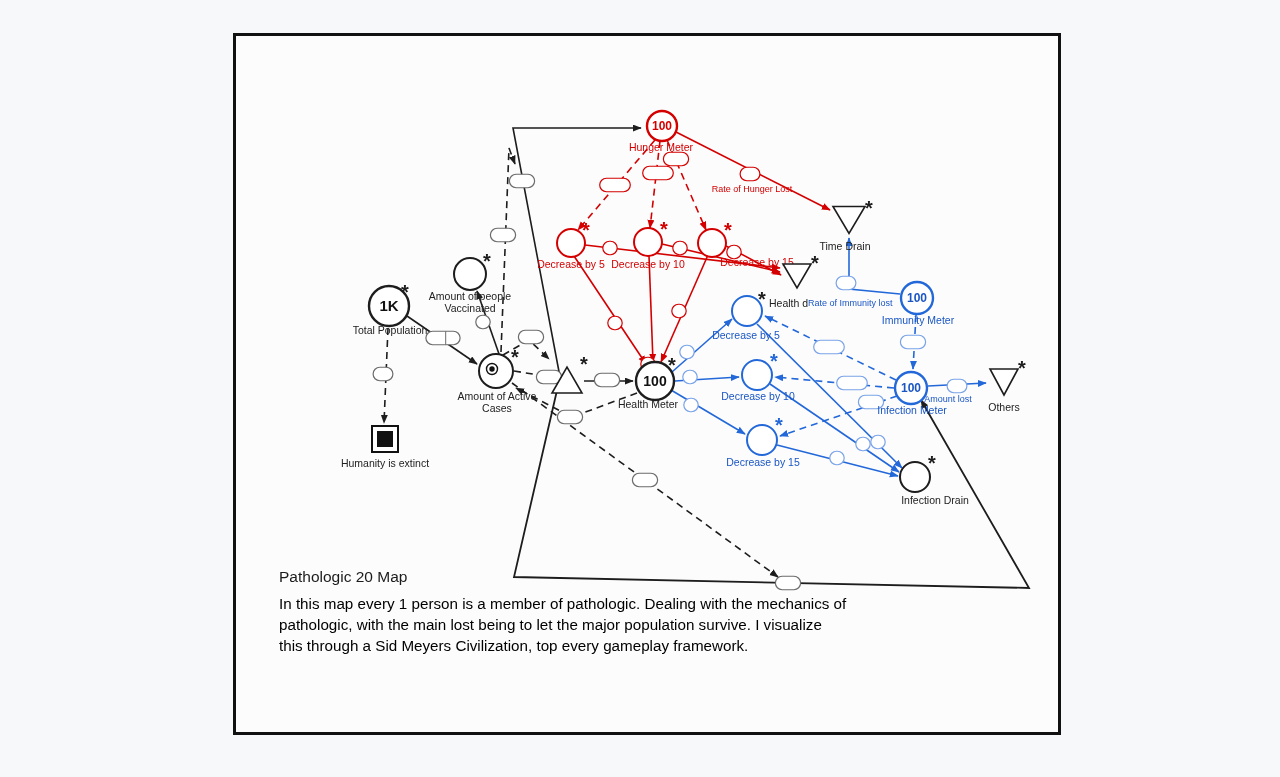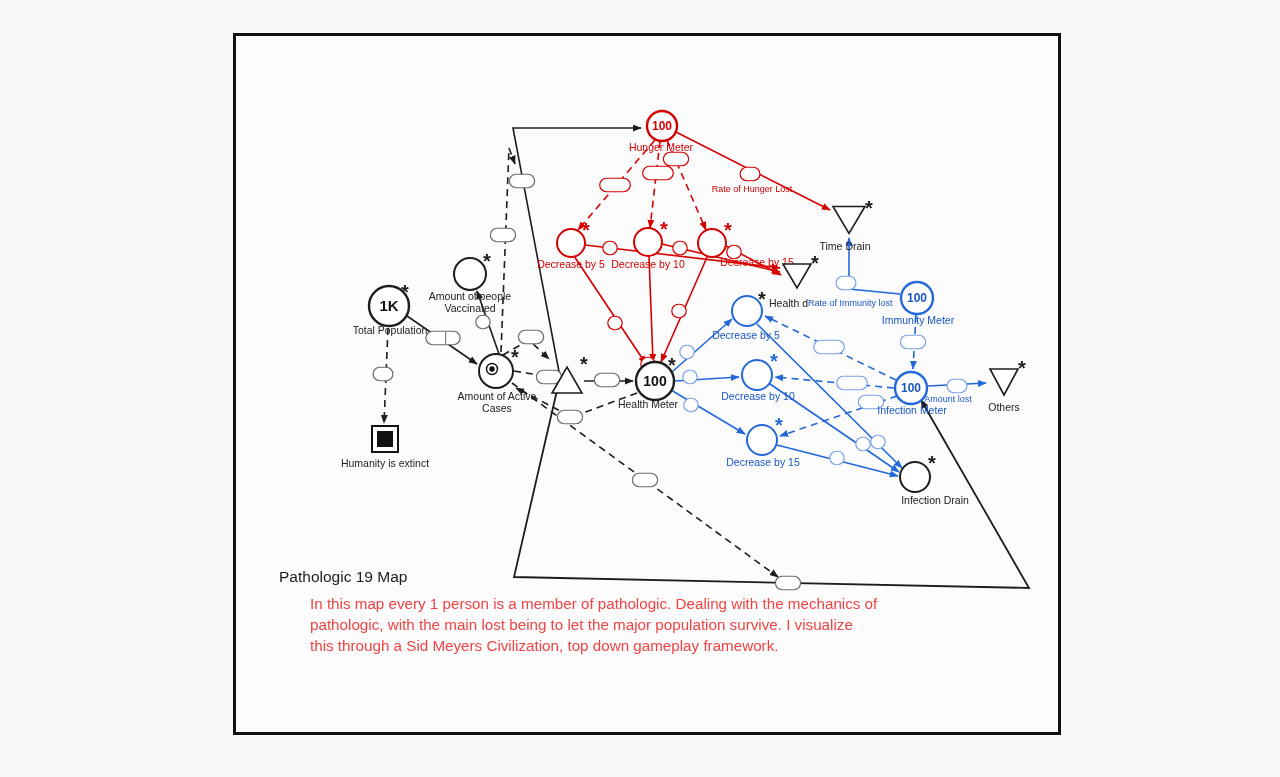--- a/index.html
+++ b/index.html
@@ -2,21 +2,21 @@
 <html><head>
 <meta charset="utf-8">
 <style>
   html,body{margin:0;padding:0;}
   body{width:1280px;height:777px;background:#f7f8f9;position:relative;overflow:hidden;
        font-family:"Liberation Sans", sans-serif;}
   .frame{position:absolute;left:233px;top:33px;width:822px;height:696px;
          border:3px solid #111;background:#fcfcfd;}
   #diagram-svg{position:absolute;left:0;top:0;width:1280px;height:777px;}
   .map-title{position:absolute;left:279px;top:568px;font-size:15.5px;color:#1b1b1b;}
-  .desc-line{position:absolute;left:279px;font-size:15.2px;color:#ef4444;white-space:nowrap;margin-left:31px;}
+  .desc-line{position:absolute;left:279px;font-size:15.2px;color:#000000;white-space:nowrap;}
 </style>
 </head>
 <body>
 
 <div class="frame"></div>
 <svg id="diagram-svg" viewBox="0 0 1280 777">
     <defs>
       <marker id="arr-black" markerWidth="10" markerHeight="8" refX="8.2" refY="3.5" orient="auto" markerUnits="userSpaceOnUse">
         <path d="M0,0 L9,3.5 L0,7 Z" fill="#1d1d1d"></path>
       </marker>
@@ -281,16 +281,16 @@
     <polygon points="990,369 1018,369 1004,395" fill="#ffffff" stroke="#1d1d1d" stroke-width="1.6"></polygon>
     <text x="1022" y="375" font-family="&quot;Liberation Sans&quot;, sans-serif" font-size="20" font-weight="bold" text-anchor="middle" fill="#1d1d1d">*</text>
     <text x="1004" y="411" font-family="&quot;Liberation Sans&quot;, sans-serif" font-size="10.5" text-anchor="middle" fill="#222222">Others</text>
     <rect x="372" y="426" width="26" height="26" fill="#ffffff" stroke="#111" stroke-width="2"></rect>
     <rect x="377" y="431" width="16" height="16" fill="#111"></rect>
     <text x="385" y="467" font-family="&quot;Liberation Sans&quot;, sans-serif" font-size="10.5" text-anchor="middle" fill="#222222">Humanity is extinct</text>
     <text x="752" y="192" font-family="&quot;Liberation Sans&quot;, sans-serif" font-size="9" text-anchor="middle" fill="#d40000">Rate of Hunger Lost</text>
     <text x="808" y="306" font-family="&quot;Liberation Sans&quot;, sans-serif" font-size="9" text-anchor="start" fill="#1a56c4">Rate of Immunity lost</text>
     <text x="948" y="402" font-family="&quot;Liberation Sans&quot;, sans-serif" font-size="9" text-anchor="middle" fill="#1a56c4">Amount lost</text>
   </svg>
-<div class="map-title">Pathologic 19 Map</div>
+<div class="map-title">Pathologic 20 Map</div>
 <div class="desc-line" style="top:595px">In this map every 1 person is a member of pathologic. Dealing with the mechanics of</div>
 <div class="desc-line" style="top:616px">pathologic, with the main lost being to let the major population survive. I visualize</div>
-<div class="desc-line" style="top:637px">this through a Sid Meyers Civilization, top down gameplay framework.</div>
+<div class="desc-line" style="top:637px">this through a Sid Meyers Civilization, top every gameplay framework.</div>
 
 </body></html>

